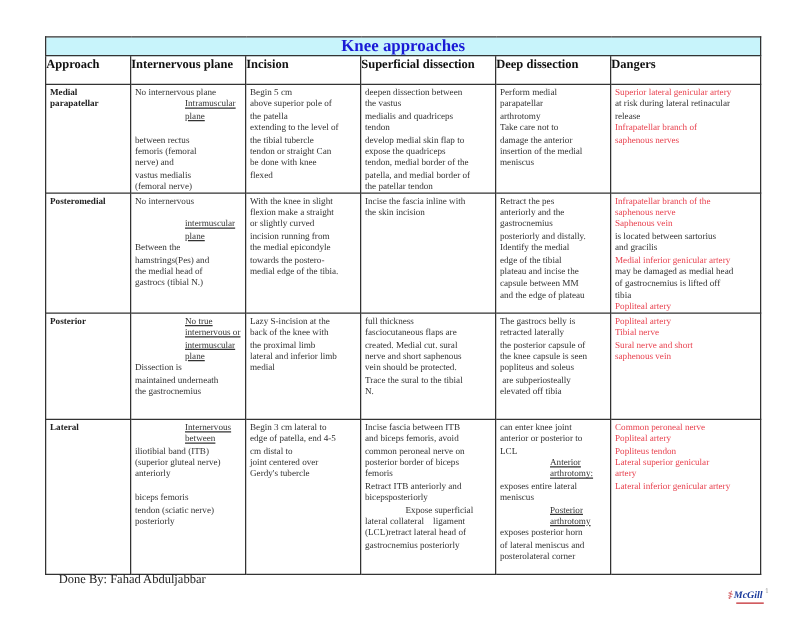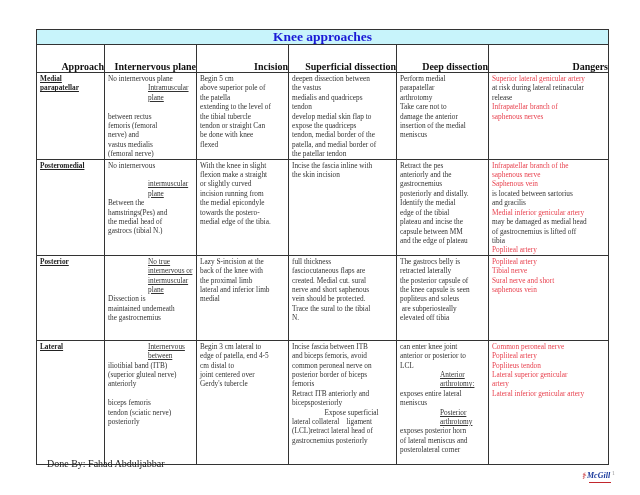--- a/index.html
+++ b/index.html
@@ -13,27 +13,27 @@
   table.kt td, table.kt th { border: 1px solid #333; vertical-align: top; }
   .title-row td {
     background: #c8f4fb; height: 15px; text-align: center;
     font-family: "Liberation Serif", serif; font-weight: bold;
     color: #1a1ad6; font-size: 13.5px; line-height: 14px;
     border-top: 2px solid #666;
   }
   .hdr th {
     font-family: "Liberation Serif", serif; font-weight: bold;
     font-size: 10px; line-height: 11px; color: #111; height: 23px;
-    padding-top: 16px; text-align: right;
+    padding-top: 1px; text-align: left;
   }
   .body-row td {
     font-size: 7.3px; line-height: 9.4px; padding: 1px 3px 0 3px;
     font-family: "Liberation Serif", serif; color: #333;
   }
-  .approach { font-weight: bold; text-decoration: underline; color: #222; }
+  .approach { font-weight: bold; color: #222; }
   .ul { text-decoration: underline; padding-left: 40px; }
   .red { color: #e8424f; }
   .gap { height: 9.4px; }
   .indent { padding-left: 18px; text-align: center; }
   .footer {
     position: absolute; left: 47px; top: 458px;
     font-family: "Liberation Serif", serif; font-weight: normal;
     font-size: 10px; color: #222;
   }
   .logo {

